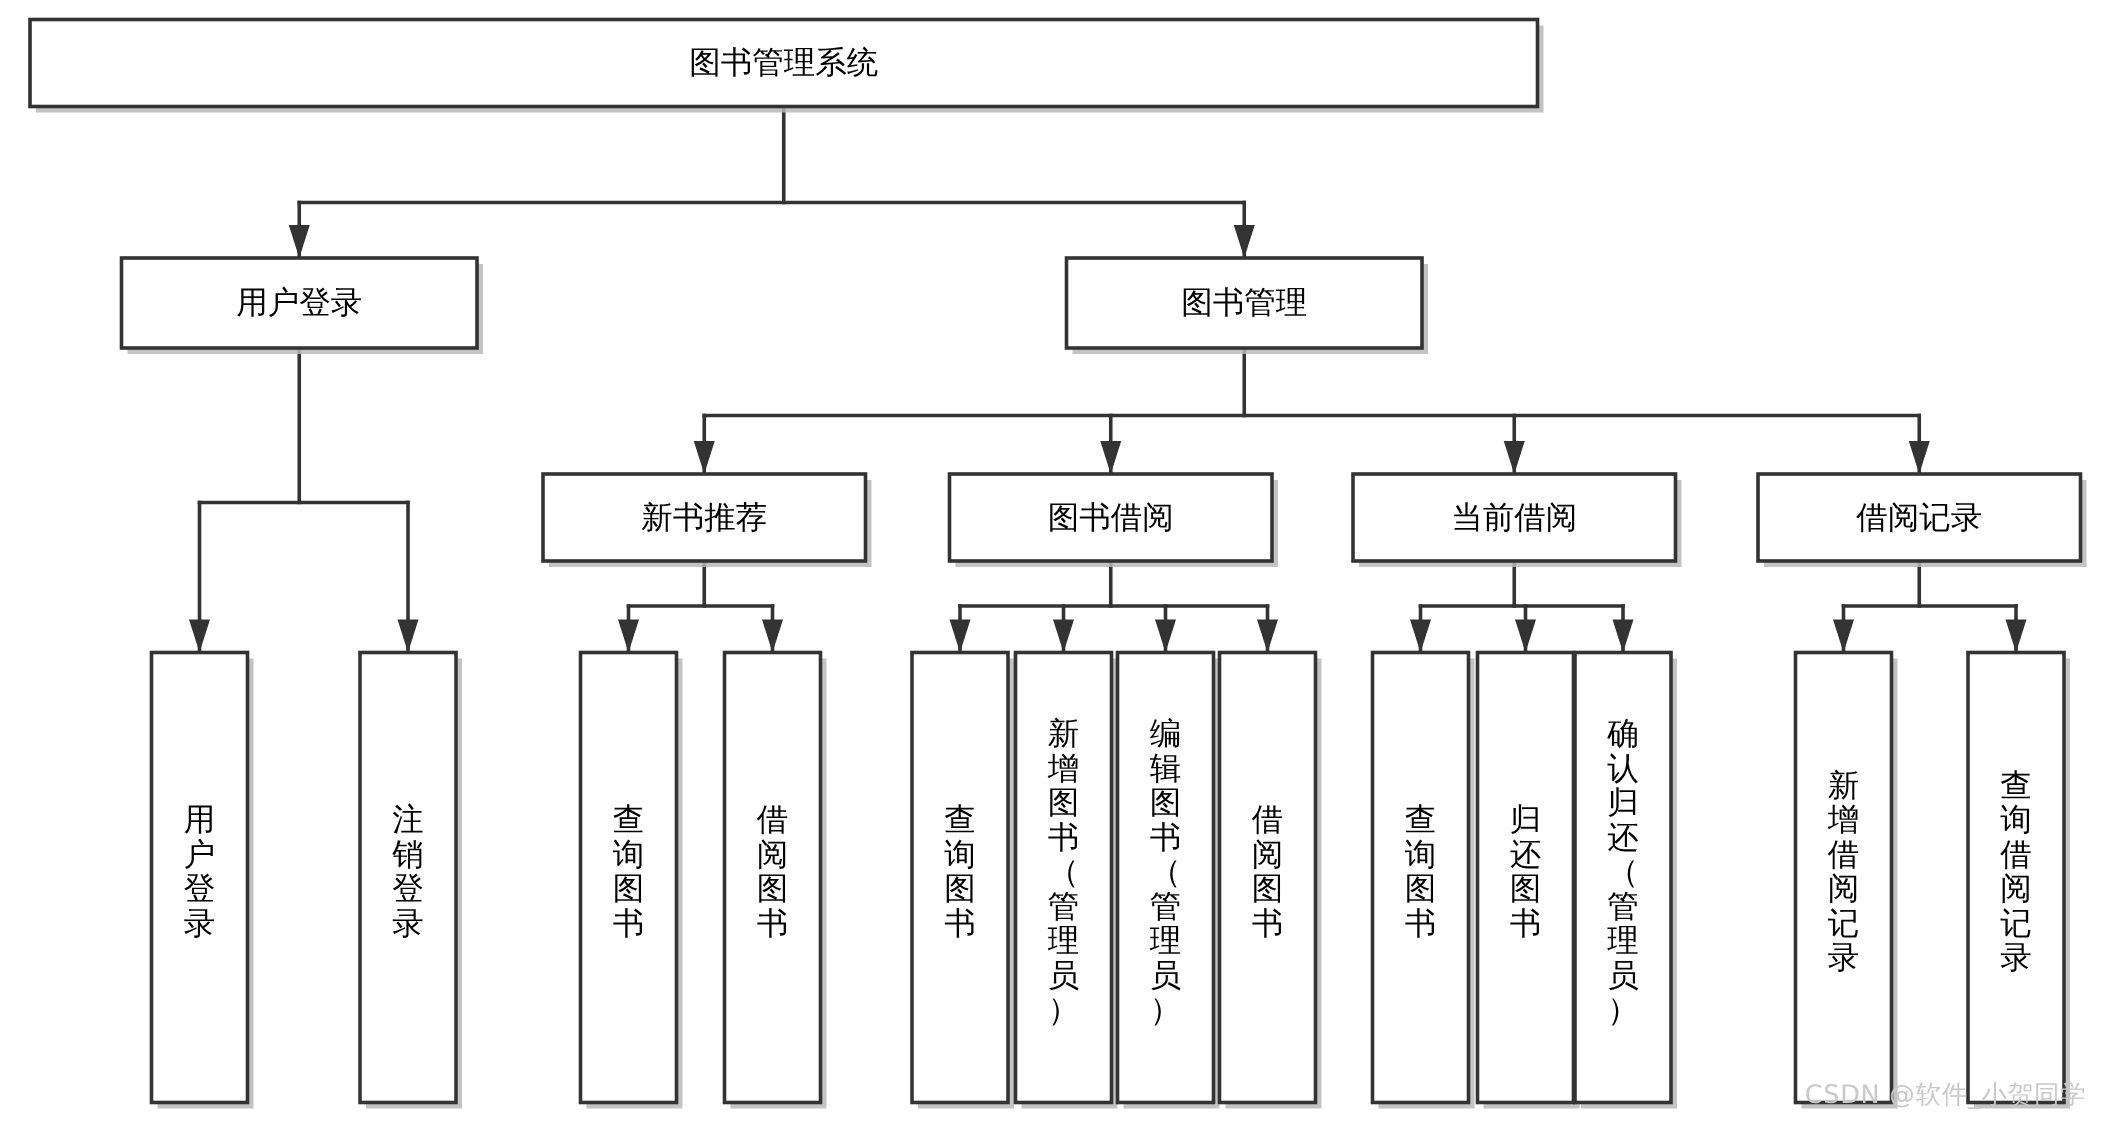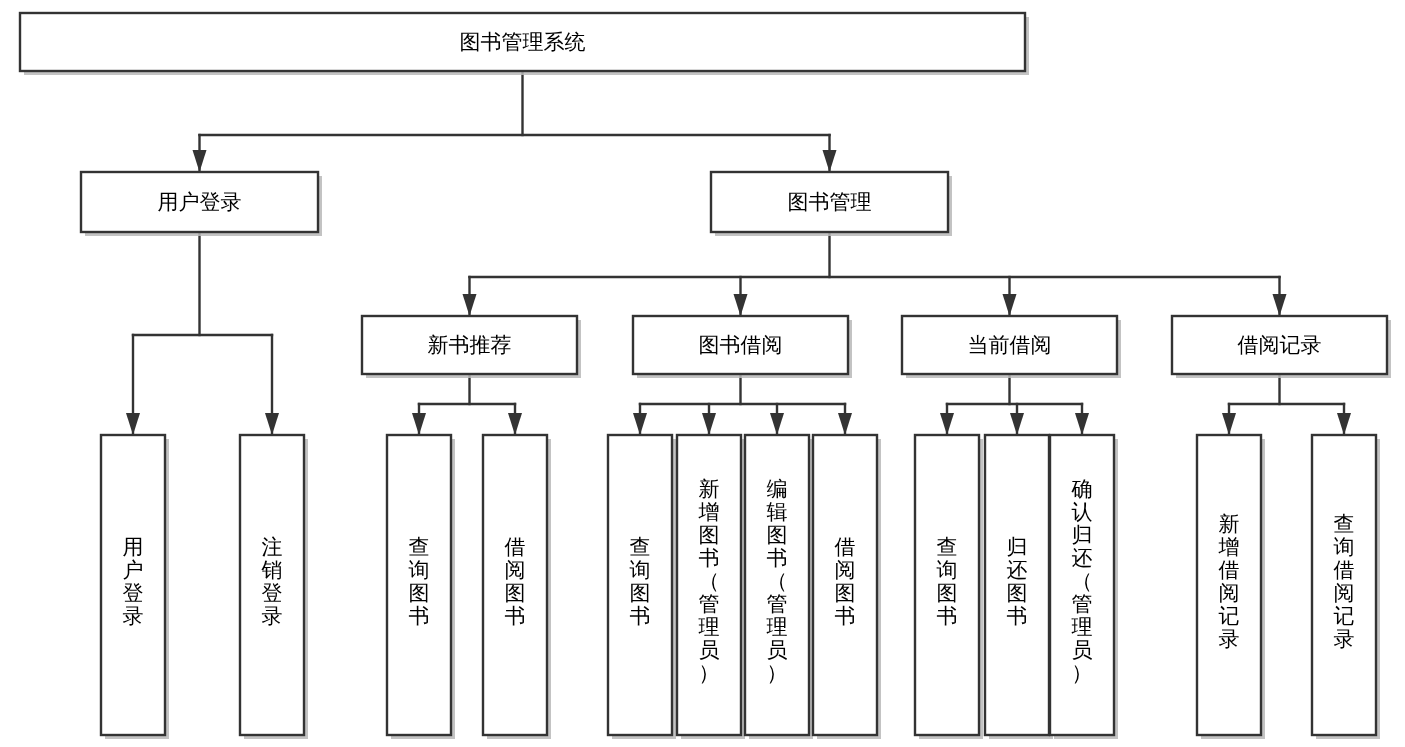--- a/index.html
+++ b/index.html
@@ -227,13 +227,14 @@
           <rect x="1197" y="435" width="64" height="300" class="node-rect"></rect>
           <text x="1229" y="530.5" class="node-label-v"><tspan x="1229" dy="0">新</tspan><tspan x="1229" dy="23">增</tspan><tspan x="1229" dy="23">借</tspan><tspan x="1229" dy="23">阅</tspan><tspan x="1229" dy="23">记</tspan><tspan x="1229" dy="23">录</tspan></text>
         </g>
         <g>
           <rect x="1316" y="439" width="64" height="300" class="node-shadow"></rect>
           <rect x="1312" y="435" width="64" height="300" class="node-rect"></rect>
           <text x="1344" y="530.5" class="node-label-v"><tspan x="1344" dy="0">查</tspan><tspan x="1344" dy="23">询</tspan><tspan x="1344" dy="23">借</tspan><tspan x="1344" dy="23">阅</tspan><tspan x="1344" dy="23">记</tspan><tspan x="1344" dy="23">录</tspan></text>
         </g>
       </g>
   </svg>
+  <div class="watermark">CSDN @软件_小贺同学</div>
 </div>
 
 </body></html>

